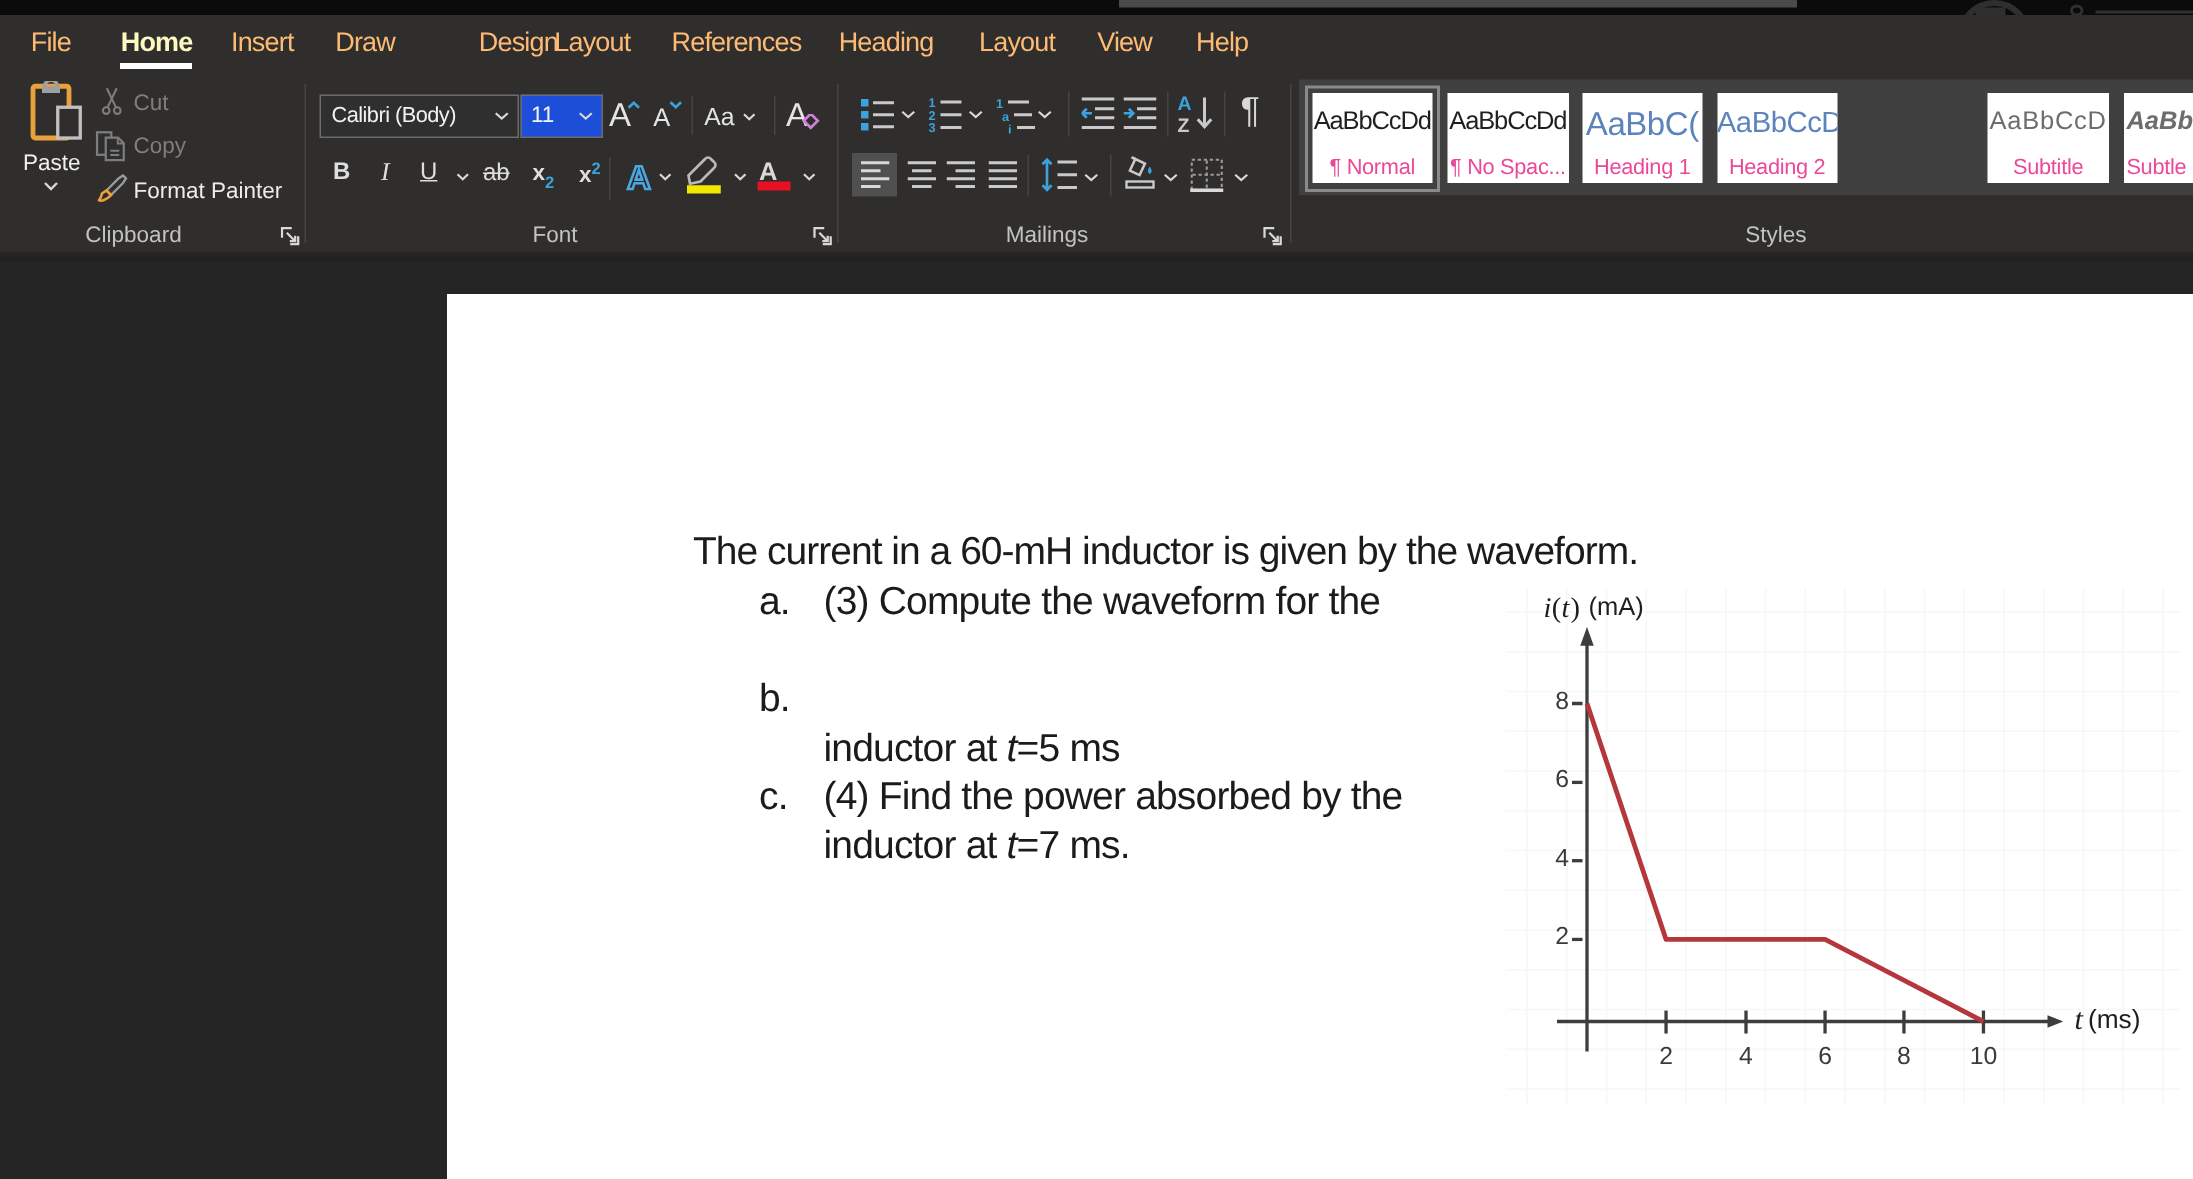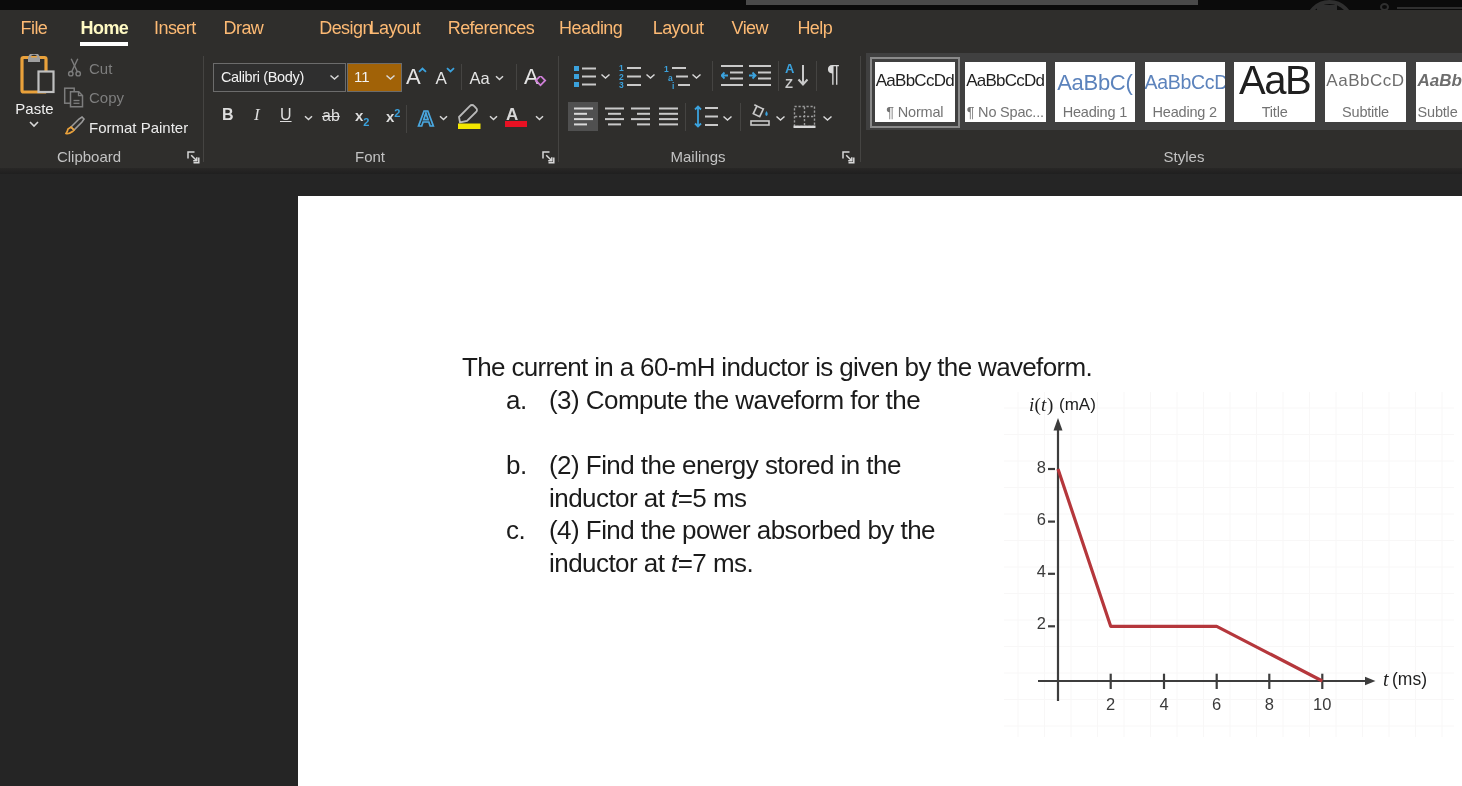--- a/index.html
+++ b/index.html
@@ -18,21 +18,21 @@
 #ribbonedge{position:absolute;top:168px;left:0;width:1462px;height:6px;background:linear-gradient(#282726,#1f1f1f);}
 .vsep{position:absolute;top:9px;width:1px;height:106px;background:#454442;}
 .grouplabel{position:absolute;top:101px;font-size:15px;color:#c2c2c2;text-align:center;}
 .dim{color:#7e7e7e;}
 .btxt{color:#e4e4e4;}
 .ricon{position:absolute;}
 .rlbl{position:absolute;font-size:15px;white-space:nowrap;}
 .chev{position:absolute;}
 .stylecard{position:absolute;top:14.7px;width:80.5px;height:60px;background:#fff;text-align:center;overflow:hidden;}
 .sc1{position:absolute;top:9.5px;left:0;right:0;white-space:nowrap;line-height:20px;}
-.sc2{position:absolute;top:42.5px;left:0;right:0;font-size:14.5px;color:#737373;white-space:nowrap;line-height:16px;letter-spacing:-0.2px;}
+.sc2{position:absolute;top:42.5px;left:0;right:0;font-size:14.5px;color:#ec4899;white-space:nowrap;line-height:16px;letter-spacing:-0.2px;}
 
 #docarea{position:absolute;top:174px;left:0;width:1462px;height:612px;background:#252525;}
 #page{position:absolute;top:22px;left:298px;width:1178px;height:590px;background:#ffffff;}
 .dtext{position:absolute;color:#1b1b1b;font-size:26px;letter-spacing:-0.55px;white-space:nowrap;line-height:26px;}
 </style>
 </head>
 <body>
 <div id="app">
   <div id="titlebar">
     <div class="abs" style="left:746px;top:0;width:452px;height:5px;background:#4a4a4a;"></div>
@@ -93,21 +93,21 @@
     </svg>
     <div class="rlbl" style="left:89px;top:72px;color:#ececec;">Format Painter</div>
     <div class="grouplabel" style="left:39px;width:100px;">Clipboard</div>
 
     <div class="abs" style="left:213px;top:16px;width:131px;height:27px;border:1px solid #6c6c6c;background:#2f2f2f;">
       <div style="position:absolute;left:7px;top:5px;font-size:14.5px;color:#f2f2f2;letter-spacing:-0.35px;">Calibri (Body)</div>
       <svg class="chev" style="left:115px;top:10px;" width="11" height="7" viewBox="0 0 11 7">
           <path d="M1.5 1.5 l4 3.5 l4 -3.5" fill="none" stroke="#d8d8d8" stroke-width="1.5"></path>
         </svg>
     </div>
-    <div class="abs" style="left:347px;top:16px;width:53px;height:27px;border:1px solid #6c6c6c;background:#a16207;">
+    <div class="abs" style="left:347px;top:16px;width:53px;height:27px;border:1px solid #6c6c6c;background:#1d4ed8;">
       <div style="position:absolute;left:6px;top:4px;font-size:15px;color:#f2f2f2;">11</div>
       <svg class="chev" style="left:37px;top:10px;" width="11" height="7" viewBox="0 0 11 7">
           <path d="M1.5 1.5 l4 3.5 l4 -3.5" fill="none" stroke="#d8d8d8" stroke-width="1.5"></path>
         </svg>
     </div>
     <div class="abs btxt" style="left:406px;top:16.5px;font-size:22px;">A</div>
     <svg class="chev" style="left:417.5px;top:20px;" width="9" height="6" viewBox="0 0 9 6">
         <path d="M1 4.8 l3.5 -3.3 l3.5 3.3" fill="none" stroke="#3ba2dd" stroke-width="1.8"></path>
       </svg>
     <div class="abs btxt" style="left:435.5px;top:21.5px;font-size:17px;">A</div>
@@ -303,24 +303,20 @@
         <div class="sc2">¶ No Spac...</div>
       </div>
     <div class="stylecard" style="left:1054.6px;">
         <div class="sc1" style="font-size:22px;color:#5c83bc;letter-spacing:-0.3px;top:11px;">AaBbC(</div>
         <div class="sc2">Heading 1</div>
       </div>
     <div class="stylecard" style="left:1144.5px;">
         <div class="sc1" style="font-size:19.5px;color:#5c83bc;letter-spacing:-0.3px;top:10.4px;">AaBbCcD</div>
         <div class="sc2">Heading 2</div>
       </div>
-    <div class="stylecard" style="left:1234.4px;">
-        <div class="sc1" style="font-size:40px;color:#202020;top:8px;letter-spacing:-1.5px;">AaB</div>
-        <div class="sc2">Title</div>
-      </div>
     <div class="stylecard" style="left:1325.2px;">
         <div class="sc1" style="font-size:17px;color:#6d6d6d;letter-spacing:0.5px;">AaBbCcD</div>
         <div class="sc2">Subtitle</div>
       </div>
     <div class="stylecard" style="left:1415.6px;text-align:left;">
         <div class="sc1" style="font-size:17px;color:#6d6d6d;font-style:italic;font-weight:bold;padding-left:2px;">AaBbCc</div>
         <div class="sc2" style="padding-left:2px;">Subtle Em...</div>
       </div>
 
     <svg class="ricon" style="left:187px;top:103.5px;" width="13" height="13" viewBox="0 0 13 13">
@@ -349,21 +345,20 @@
       </svg>
     <div class="grouplabel" style="left:1134px;width:100px;">Styles</div>
   </div>
   <div id="ribbonedge"></div>
   <div id="docarea">
     <div id="page">
       <div class="dtext" style="left:164px;top:158px;letter-spacing:-0.66px;">The current in a 60-mH inductor is given by the waveform.</div>
       <div class="dtext" style="left:208px;top:191px;">a.</div>
       <div class="dtext" style="left:251px;top:191px;">(3) Compute the waveform for the</div>
       <div class="dtext" style="left:208px;top:256px;">b.</div>
-      <div class="dtext" style="left:251px;top:256px;">(2) Find the energy stored in the</div>
       <div class="dtext" style="left:251px;top:289px;">inductor at <i>t</i>=5 ms</div>
       <div class="dtext" style="left:208px;top:321px;">c.</div>
       <div class="dtext" style="left:251px;top:321px;">(4) Find the power absorbed by the</div>
       <div class="dtext" style="left:251px;top:354px;">inductor at <i>t</i>=7 ms.</div>
       <div id="chart" class="abs" style="left:706px;top:196px;width:450px;height:345px;">
       <svg width="450" height="345" viewBox="0 0 450 345">
         <g stroke="#f8f7f7" stroke-width="1">
           <line x1="14" y1="0" x2="14" y2="345"></line>
               <line x1="40.5" y1="0" x2="40.5" y2="345"></line>
               <line x1="67" y1="0" x2="67" y2="345"></line>

